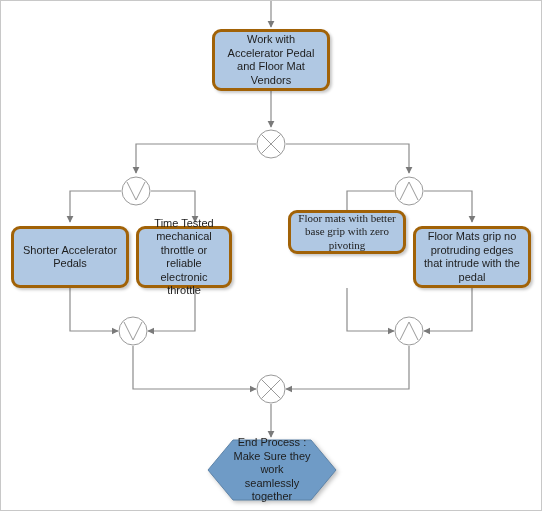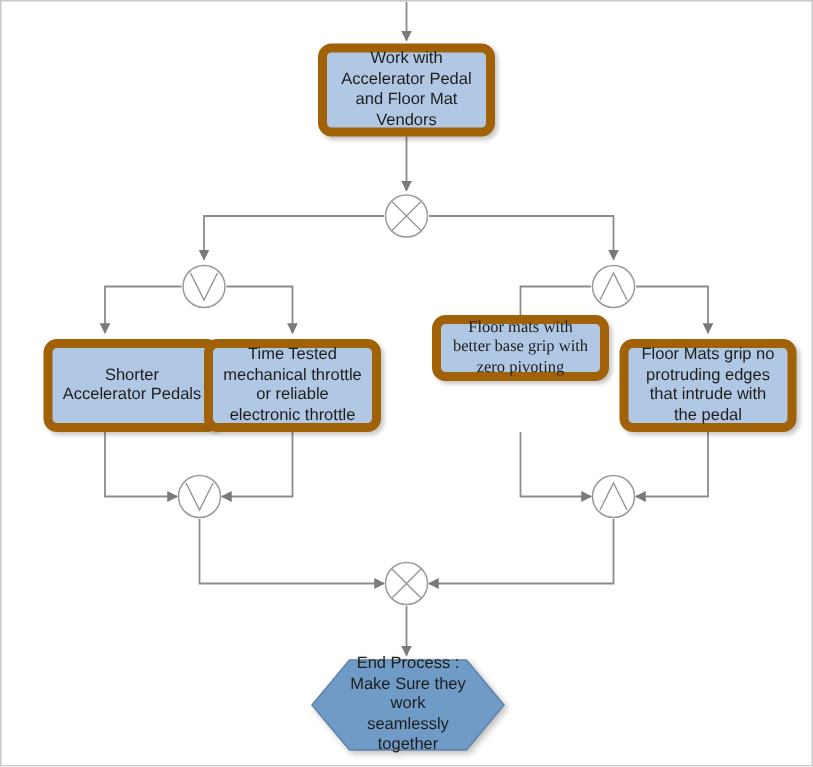--- a/index.html
+++ b/index.html
@@ -28,21 +28,21 @@
   .node {
     position: absolute;
     box-sizing: border-box;
     display: flex;
     align-items: center;
     justify-content: center;
     text-align: center;
   }
   .proc {
     background: #b0c8e3;
-    border: 6px solid #a16207;
+    border: 3px solid #a16207;
     border-radius: 9px;
     box-shadow: 2px 2px 3px rgba(0,0,0,0.22);
     color: #1d1d1d;
     font-size: 11px;
     line-height: 13.5px;
     padding: 4px 6px;
   }
   .hexwrap {
     position: absolute;
     filter: drop-shadow(2px 2px 2px rgba(0,0,0,0.25));
@@ -105,25 +105,25 @@
       <path d="M408,345 L408,388 L285,388" marker-end="url(#arrow)"></path>
 
       <path d="M270,403 L270,436" marker-end="url(#arrow)"></path>
     </g>
   </svg>
 
   <div class="node proc" style="left:211px; top:28px; width:118px; height:62px;">
     <span>Work with Accelerator Pedal and Floor Mat Vendors</span>
   </div>
 
-  <div class="node proc" style="left:28px; top:225px; width:118px; height:62px;">
+  <div class="node proc" style="left:10px; top:225px; width:118px; height:62px;">
     <span>Shorter Accelerator Pedals</span>
   </div>
 
-  <div class="node proc" style="left:135px; top:225px; width:118px; height:62px;">
+  <div class="node proc" style="left:135px; top:225px; width:96px; height:62px;">
     <span>Time Tested mechanical throttle or reliable electronic throttle</span>
   </div>
 
   <div class="node proc" style="left:287px; top:209px; width:118px; height:44px;font-family:Liberation Serif, serif;">
     <span>Floor mats with better base grip with zero pivoting</span>
   </div>
 
   <div class="node proc" style="left:412px; top:225px; width:118px; height:62px;">
     <span>Floor Mats grip no protruding edges that intrude with the pedal</span>
   </div>

